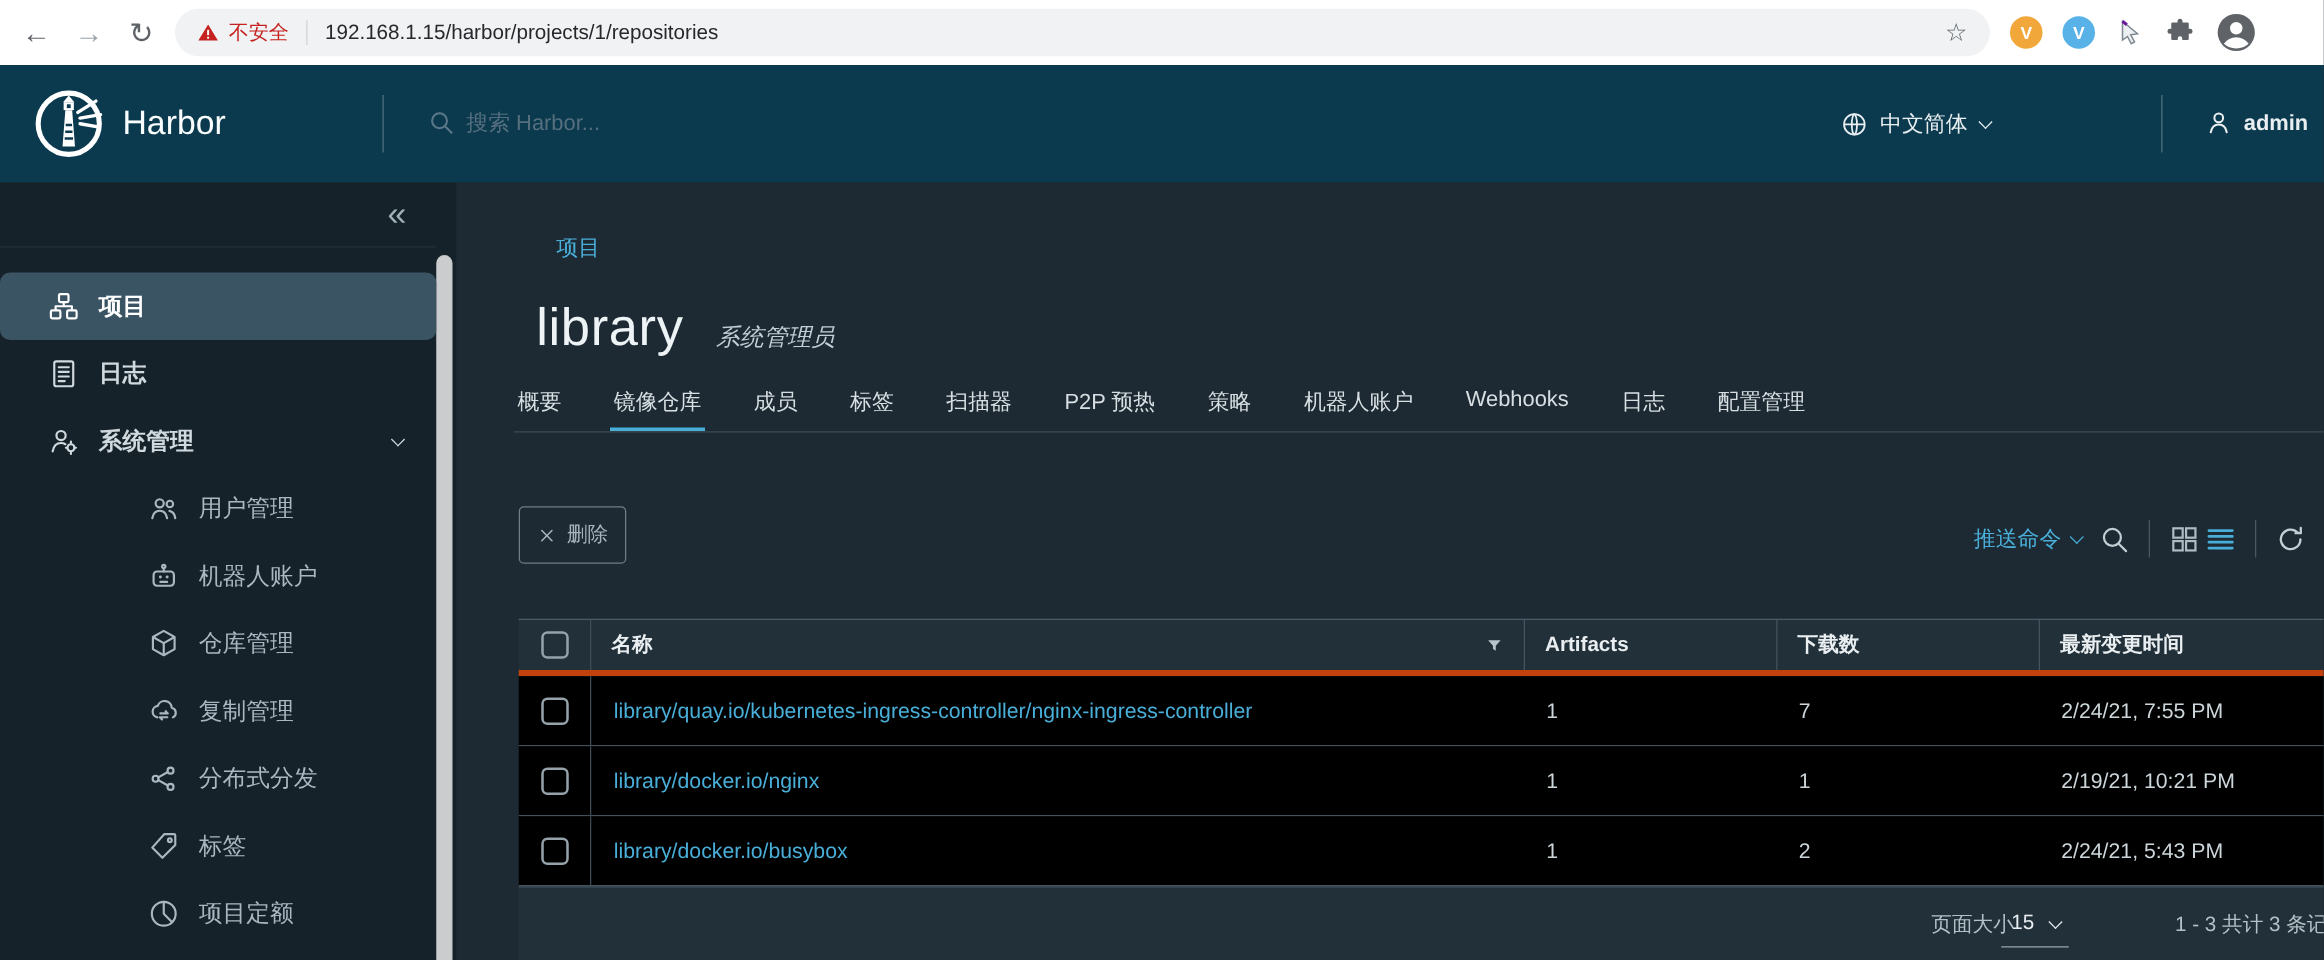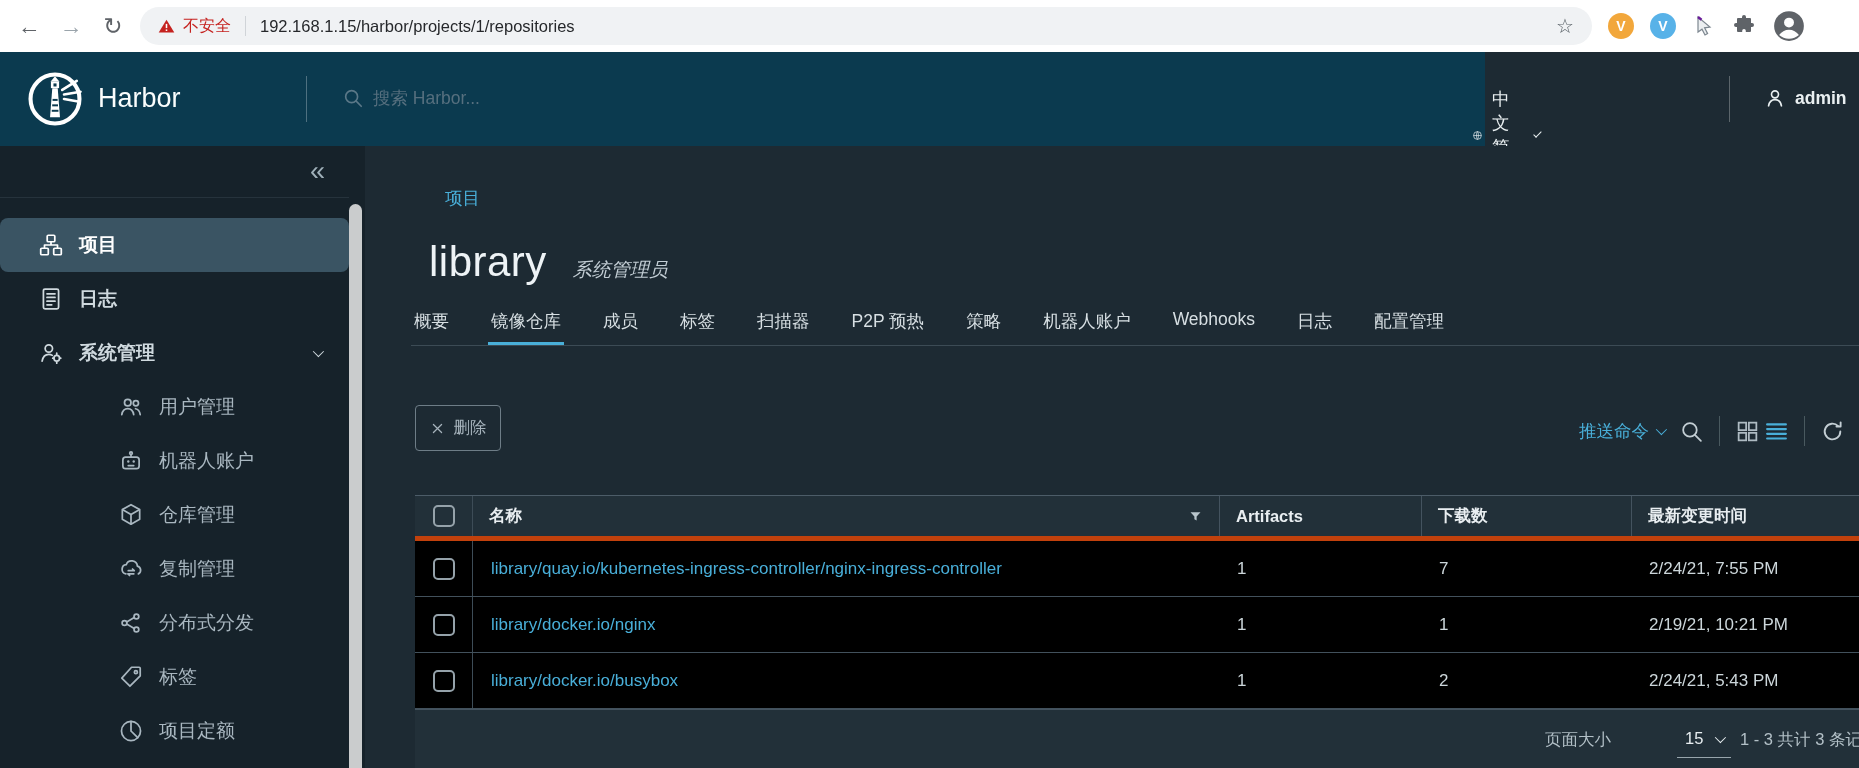--- a/index.html
+++ b/index.html
@@ -17,21 +17,21 @@
   .omnibox{margin-left:6px;width:1452px;height:38px;border-radius:19px;background:#f0f2f4;display:flex;align-items:center;padding:0 18px;box-sizing:border-box;justify-content:center;}
   .sec-text{color:#c5221f;font-size:16px;margin-left:8px;}
   .omni-div{width:1px;height:20px;background:#d0d4d8;margin:0 14px;}
   .url{color:#26282b;font-size:16.5px;}
   .star{margin-left:auto;color:#5a6268;font-size:20px;}
   .exts{display:flex;align-items:center;margin-left:16px;gap:16px;}
   .extV{width:26px;height:26px;border-radius:50%;display:flex;align-items:center;justify-content:center;color:#fff;font-size:14px;font-weight:700;}
   .extV.orange{background:#f2a73b;}
   .extV.blue{background:#58b2e8;}
   
-  #appbar{position:absolute;top:52px;left:0;width:1485px;height:94px;background:#0b3a4f;}
+  #appbar{position:absolute;top:52px;left:0;width:1859px;height:94px;background:#0b3a4f;}
   #appbar .logo{position:absolute;left:26px;top:18px;}
   #appbar .appname{position:absolute;left:98px;top:31px;font-size:27px;color:#fafdfd;font-weight:400;}
   .hbar-div{position:absolute;top:24px;width:1px;height:46px;background:rgba(255,255,255,.28);}
   .hsearch{position:absolute;left:342px;top:34px;display:flex;align-items:center;gap:9px;color:#5b7888;}
   .hsearch .ph{font-size:17.5px;color:#566f7e;}
   .hlang{position:absolute;left:1472px;top:35px;display:flex;align-items:center;gap:9px;color:#e9eff1;font-size:17.5px;}
   .huser{position:absolute;left:1764px;top:35px;display:flex;align-items:center;gap:9px;color:#e9eff1;font-size:17.5px;font-weight:600;}
   .chev{display:inline-block;width:7px;height:7px;border-right:1.6px solid currentColor;border-bottom:1.6px solid currentColor;transform:rotate(45deg) translateY(-2px);}
   
   #sidebar{position:absolute;top:146px;left:0;width:365px;bottom:0;background:#16222a;}
@@ -66,21 +66,21 @@
   .hc{color:#e9eef1;font-weight:700;font-size:16.5px;height:100%;display:flex;align-items:center;padding:0 16px;box-sizing:border-box;border-right:1px solid #44535f;}
   .hc.last{border-right:none;}
   .hc.name{justify-content:space-between;}
   .cbcell{height:100%;display:flex;align-items:center;justify-content:center;border-right:1px solid #3d4c57;box-sizing:border-box;}
   .checkbox{width:22px;height:22px;border:2px solid #95a2aa;border-radius:5px;background:transparent;box-sizing:border-box;}
   .grow{height:56px;background:#000000;border-bottom:1px solid #42515c;box-sizing:border-box;}
   .cell-link{color:#49afd9;font-size:17px;padding-left:18px;white-space:nowrap;overflow:hidden;}
   .cell-num{color:#ccd6da;font-size:17px;padding-left:17px;}
   .gfoot{position:relative;height:65px;background:#223039;border-top:1px solid #44535f;box-sizing:border-box;color:#b3c0c7;font-size:16.5px;}
   .psl{position:absolute;left:1130px;top:19px;}
-  .psel{position:absolute;left:1262px;top:19px;display:flex;align-items:center;gap:12px;color:#e7edf0;border-bottom:1px solid #98a5ac;padding:0 8px 9px 8px;}
+  .psel{position:absolute;left:1186px;top:19px;display:flex;align-items:center;gap:12px;color:#e7edf0;border-bottom:1px solid #98a5ac;padding:0 8px 9px 8px;}
   .summary{position:absolute;left:1325px;top:19px;white-space:nowrap;}
 </style>
 </head>
 <body>
 
 <div id="browser">
   <span class="bnav" style="margin-left:8px;">←</span>
   <span class="bnav fwd">→</span>
   <span class="bnav">↻</span>
   <div class="omnibox">

